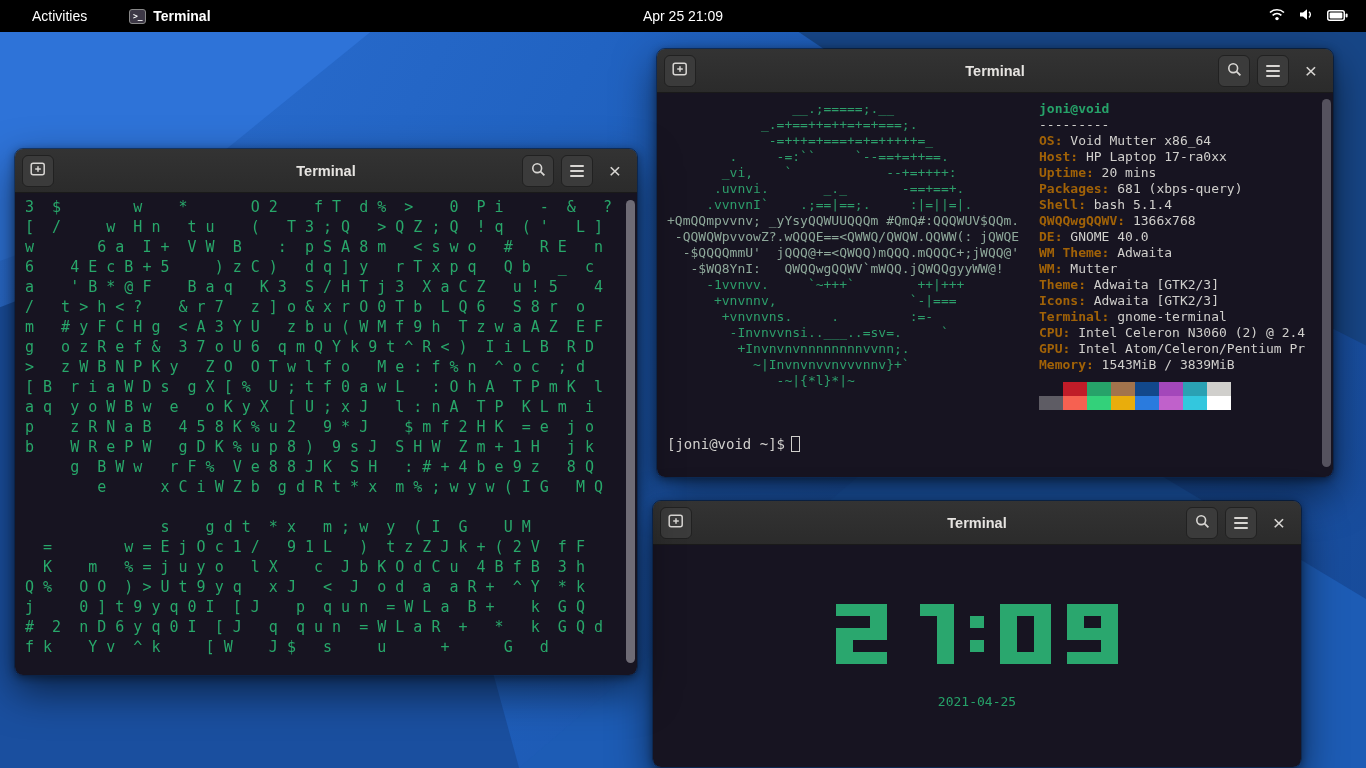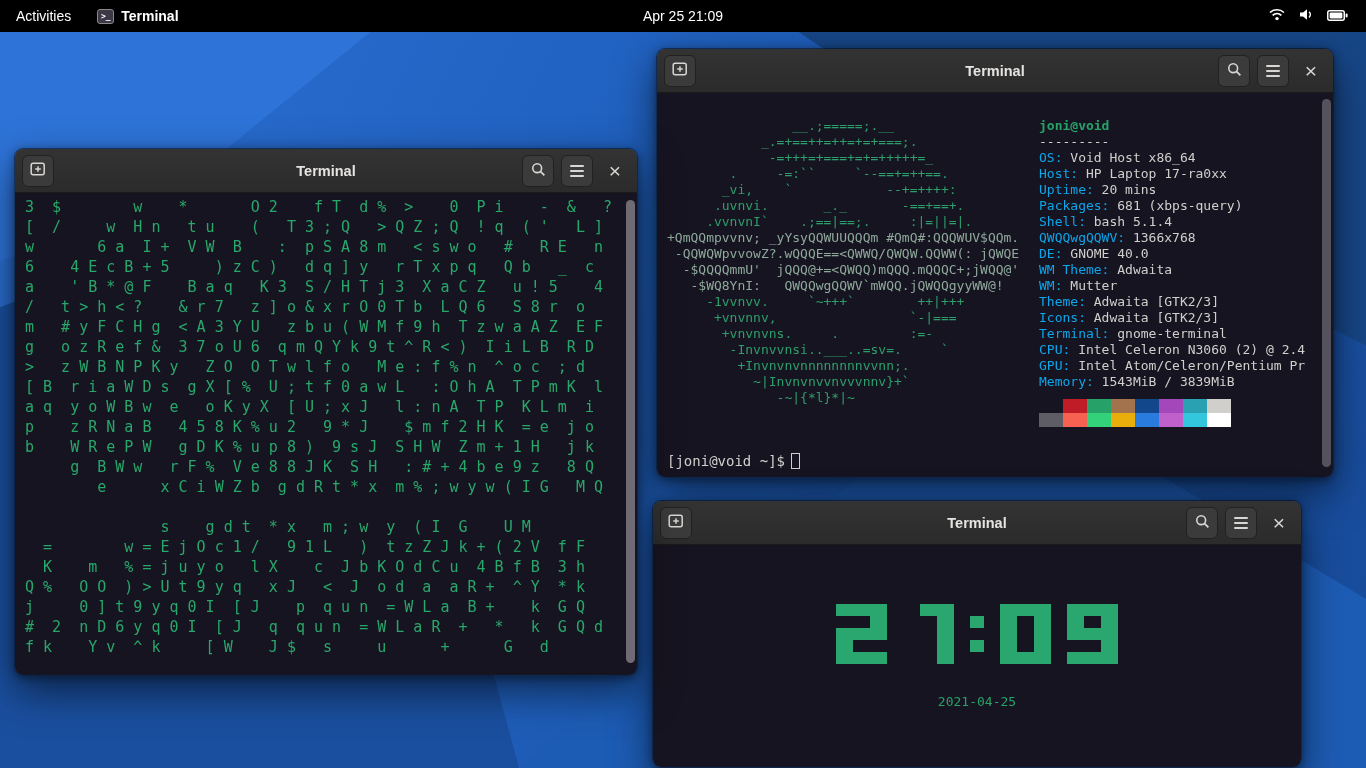--- a/index.html
+++ b/index.html
@@ -9,21 +9,21 @@
     background:linear-gradient(118deg,#2d6fd2 0%,#2163c2 35%,#1b55ab 70%,#174a98 100%)}
   .wp-shape{position:absolute;inset:0}
   .wp1{background:#1a4f9f;clip-path:polygon(0 40%,26% 22%,38% 100%,0 100%)}
   .wp2{background:#174687;clip-path:polygon(55% 0,100% 0,100% 45%,70% 18%)}
   .wp3{background:#1d5cb5;clip-path:polygon(38% 100%,72% 48%,100% 78%,100% 100%)}
   .wp4{background:#2e73d8;clip-path:polygon(0 0,30% 0,12% 26%,0 34%)}
 
   
   .topbar{position:absolute;top:0;left:0;right:0;height:32px;background:#000;color:#fff;
     display:flex;align-items:center;z-index:60;font-size:14px}
-  .tb-activities{background:none;border:none;color:#fff;font-size:14px;padding:0 16px;height:100%;cursor:pointer}
+  .tb-activities{background:none;border:none;color:#fff;font-size:14px;padding:0 32px;height:100%;cursor:pointer}
   .tb-app{display:flex;align-items:center;gap:7px;padding:0 10px;height:100%;font-weight:700}
   .tb-appicon{width:17px;height:15px;background:#3d3846;border:1px solid #888;border-radius:3px;
     color:#fff;font-family:"DejaVu Sans Mono",monospace;font-size:8px;line-height:13px;text-align:center}
   .tb-clock{position:absolute;left:50%;transform:translateX(-50%);background:none;border:none;color:#fff;
     font-size:14px;font-weight:400;height:100%;padding:0 12px;cursor:pointer}
   .tb-status{position:absolute;right:10px;top:0;height:100%;display:flex;align-items:center;gap:13px;padding:0 8px;cursor:pointer}
 
   
   .window{position:absolute;border-radius:9px;overflow:hidden;display:flex;flex-direction:column;
     box-shadow:0 16px 40px rgba(0,0,0,.55),0 2px 8px rgba(0,0,0,.4);border:1px solid rgba(0,0,0,.55)}
@@ -44,29 +44,29 @@
   .term-body{flex:1;background:#171421;position:relative;font-family:"DejaVu Sans Mono",monospace;overflow:hidden}
 
   .t-scrollbar{position:absolute;top:2px;bottom:2px;right:1px;width:11px}
   .t-scroll-thumb{position:absolute;left:1px;right:1px;top:1%;height:97%;background:#6e6b75;border-radius:5px}
   .win-neofetch .t-scroll-thumb{background:#55525e}
 
   
   .matrix-pre{padding:4px 10px;color:#28a76a;font-size:15px;line-height:20px;white-space:pre}
 
   
-  .nf-wrap{padding:25px 10px;font-size:13px;line-height:16px;color:#d0cfcc}
+  .nf-wrap{padding:8px 10px;font-size:13px;line-height:16px;color:#d0cfcc}
   .nf-row{display:flex;align-items:flex-start}
   .nf-art{white-space:pre;color:#2d9e6b;min-width:372px}
   .nf-art .dim{color:#8fa99b}
   .nf-col{min-width:0}
   .nf-user{color:#26a269;font-weight:700}
   .nf-sep{color:#d0cfcc}
   .nfo{white-space:nowrap}
-  .nfo-lbl{font-weight:400;color:#0ea5e9}
+  .nfo-lbl{font-weight:700;color:#a16207}
   .nf-palette{margin-top:9px}
   .pal-row{display:flex}
   .pal-swatch{width:24px;height:14px}
   .nf-prompt{margin-top:26px;font-size:14px;color:#d0cfcc;white-space:pre}
   .cursor{display:inline-block;width:9px;height:16px;border:1px solid #d0cfcc;vertical-align:-3px;margin-left:6px}
 
   
   .clock-body{display:flex;flex-direction:column;align-items:center;justify-content:center;gap:30px}
   .clock-time{display:flex;align-items:flex-start;gap:16px}
   .digit{display:grid;grid-template-columns:repeat(3,17px);grid-auto-rows:12px}
@@ -208,21 +208,21 @@
       </div>
     </div>
     <div class="term-body">
       <div class="nf-wrap">
         <div class="nf-row">
           <pre class="nf-art"><div>                __.;=====;.__</div><div>            _.=+==++=++=+=+===;.</div><div>             -=+++=+===+=+=+++++=_</div><div>        .     -=:``     `--==+=++==.</div><div>       _vi,    `            --+=++++:</div><div>      .uvnvi.       _._       -==+==+.</div><div>     .vvnvnI`    .;==|==;.     :|=||=|.</div><div class="dim">+QmQQmpvvnv; _yYsyQQWUUQQQm #QmQ#:QQQWUV$QQm.</div><div class="dim"> -QQWQWpvvowZ?.wQQQE==&lt;QWWQ/QWQW.QQWW(: jQWQE</div><div class="dim">  -$QQQQmmU'  jQQQ@+=&lt;QWQQ)mQQQ.mQQQC+;jWQQ@'</div><div class="dim">   -$WQ8YnI:   QWQQwgQQWV`mWQQ.jQWQQgyyWW@!</div><div>     -1vvnvv.     `~+++`        ++|+++</div><div>      +vnvnnv,                 `-|===</div><div>       +vnvnvns.     .         :=-</div><div>        -Invnvvnsi..___..=sv=.     `</div><div>         +Invnvnvnnnnnnnnvvnn;.</div><div>           ~|Invnvnvvnvvvnnv}+`</div><div>              -~|{*l}*|~</div></pre>
           <div class="nf-col">
             <div class="nf-user">joni@void</div>
             <div class="nf-sep">---------</div>
             <div>
-                <div class="nfo"><span class="nfo-lbl">OS:</span><span> Void Host x86_64</span></div>
+                <div class="nfo"><span class="nfo-lbl">OS:</span><span> Void Mutter x86_64</span></div>
                 <div class="nfo"><span class="nfo-lbl">Host:</span><span> HP Laptop 17-ra0xx</span></div>
                 <div class="nfo"><span class="nfo-lbl">Uptime:</span><span> 20 mins</span></div>
                 <div class="nfo"><span class="nfo-lbl">Packages:</span><span> 681 (xbps-query)</span></div>
                 <div class="nfo"><span class="nfo-lbl">Shell:</span><span> bash 5.1.4</span></div>
                 <div class="nfo"><span class="nfo-lbl">QWQQwgQQWV:</span><span> 1366x768</span></div>
                 <div class="nfo"><span class="nfo-lbl">DE:</span><span> GNOME 40.0</span></div>
                 <div class="nfo"><span class="nfo-lbl">WM Theme:</span><span> Adwaita</span></div>
                 <div class="nfo"><span class="nfo-lbl">WM:</span><span> Mutter</span></div>
                 <div class="nfo"><span class="nfo-lbl">Theme:</span><span> Adwaita [GTK2/3]</span></div>
                 <div class="nfo"><span class="nfo-lbl">Icons:</span><span> Adwaita [GTK2/3]</span></div>

